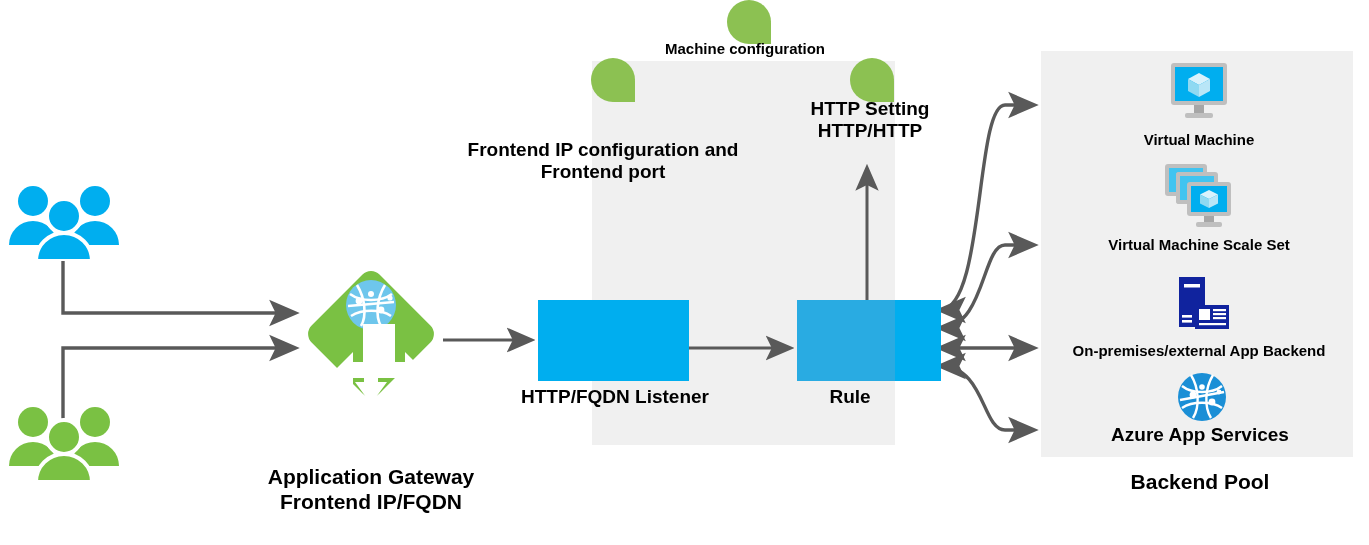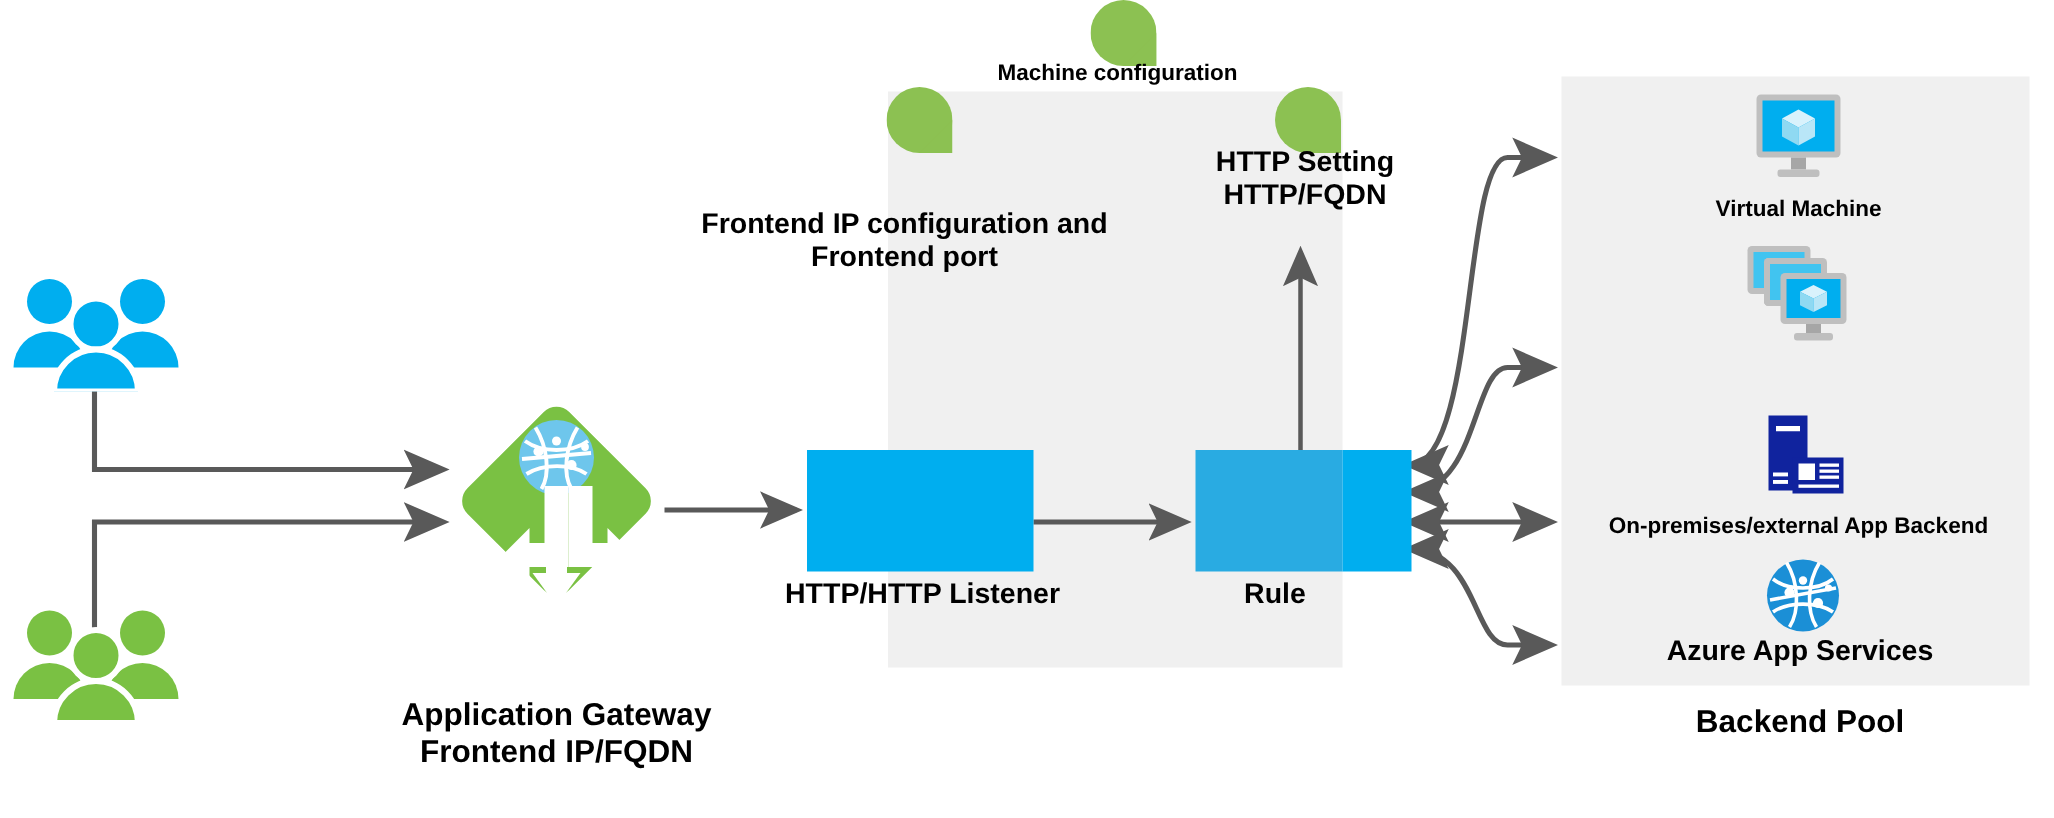--- a/index.html
+++ b/index.html
@@ -147,24 +147,24 @@
       <path d="M22,44 L44,44 L44,22 Z" fill="#8CC152"></path>
     </svg>
   </div>
 
   <div class="lbl lbl-bold-sm" style="left:595px; top:40px; width:300px;">Machine configuration</div>
 
   <div class="lbl lbl-bold-md" style="left:428px; top:98px; width:350px;margin-top:41px;">Frontend IP configuration and
 Frontend port</div>
 
   <div class="lbl lbl-bold-md" style="left:780px; top:98px; width:180px;">HTTP Setting
-HTTP/FQDN</div>
+HTTP/HTTP</div>
 
   <div class="box" style="left:538px; top:300px; width:151px; height:81px; background:#00AEEF;"></div>
-  <div class="lbl lbl-bold-md" style="left:470px; top:386px; width:290px;">HTTP/HTTP Listener</div>
+  <div class="lbl lbl-bold-md" style="left:470px; top:386px; width:290px;">HTTP/FQDN Listener</div>
 
   <div class="box" style="left:797px; top:300px; width:98px; height:81px; background:#29ABE2;"></div>
   <div class="box" style="left:895px; top:300px; width:46px; height:81px; background:#00AEEF;"></div>
   <div class="lbl lbl-bold-md" style="left:800px; top:386px; width:100px;">Rule</div>
 
 
   <div class="icon-wrap" style="left:1168px; top:60px; width:62px; height:62px;">
     <svg viewBox="0 0 62 62" width="62" height="62">
       <rect x="3" y="3" width="56" height="42" rx="3" fill="#BFBFBF"></rect>
       <rect x="7" y="7" width="48" height="34" fill="#00AEEF"></rect>
@@ -191,20 +191,21 @@
       <rect x="28" y="24" width="36" height="26" fill="#00AEEF"></rect>
       <g>
         <path d="M46,28 L55,32.5 L46,37 L37,32.5 Z" fill="#D9F2FC"></path>
         <path d="M37,32.5 L46,37 L46,46 L37,41.5 Z" fill="#8FD9F2"></path>
         <path d="M55,32.5 L46,37 L46,46 L55,41.5 Z" fill="#B9E6F7"></path>
       </g>
       <rect x="41" y="54" width="10" height="6" fill="#A6A6A6"></rect>
       <rect x="33" y="60" width="26" height="5" rx="2" fill="#BFBFBF"></rect>
     </svg>
   </div>
+  <div class="lbl lbl-bold-sm" style="left:1058px; top:236px; width:282px;">Virtual Machine Scale Set</div>
 
   <div class="icon-wrap" style="left:1171px; top:275px; width:62px; height:62px;">
     <svg viewBox="0 0 62 62" width="62" height="62">
       <rect x="8" y="2" width="26" height="50" fill="#10239E"></rect>
       <rect x="13" y="9" width="16" height="3.5" fill="#ffffff"></rect>
       <rect x="11" y="40" width="10" height="2.6" fill="#ffffff"></rect>
       <rect x="11" y="45" width="10" height="2.6" fill="#ffffff"></rect>
       <rect x="24" y="30" width="34" height="24" fill="#10239E"></rect>
       <rect x="28" y="34" width="11" height="11" fill="#ffffff"></rect>
       <g fill="#ffffff">

